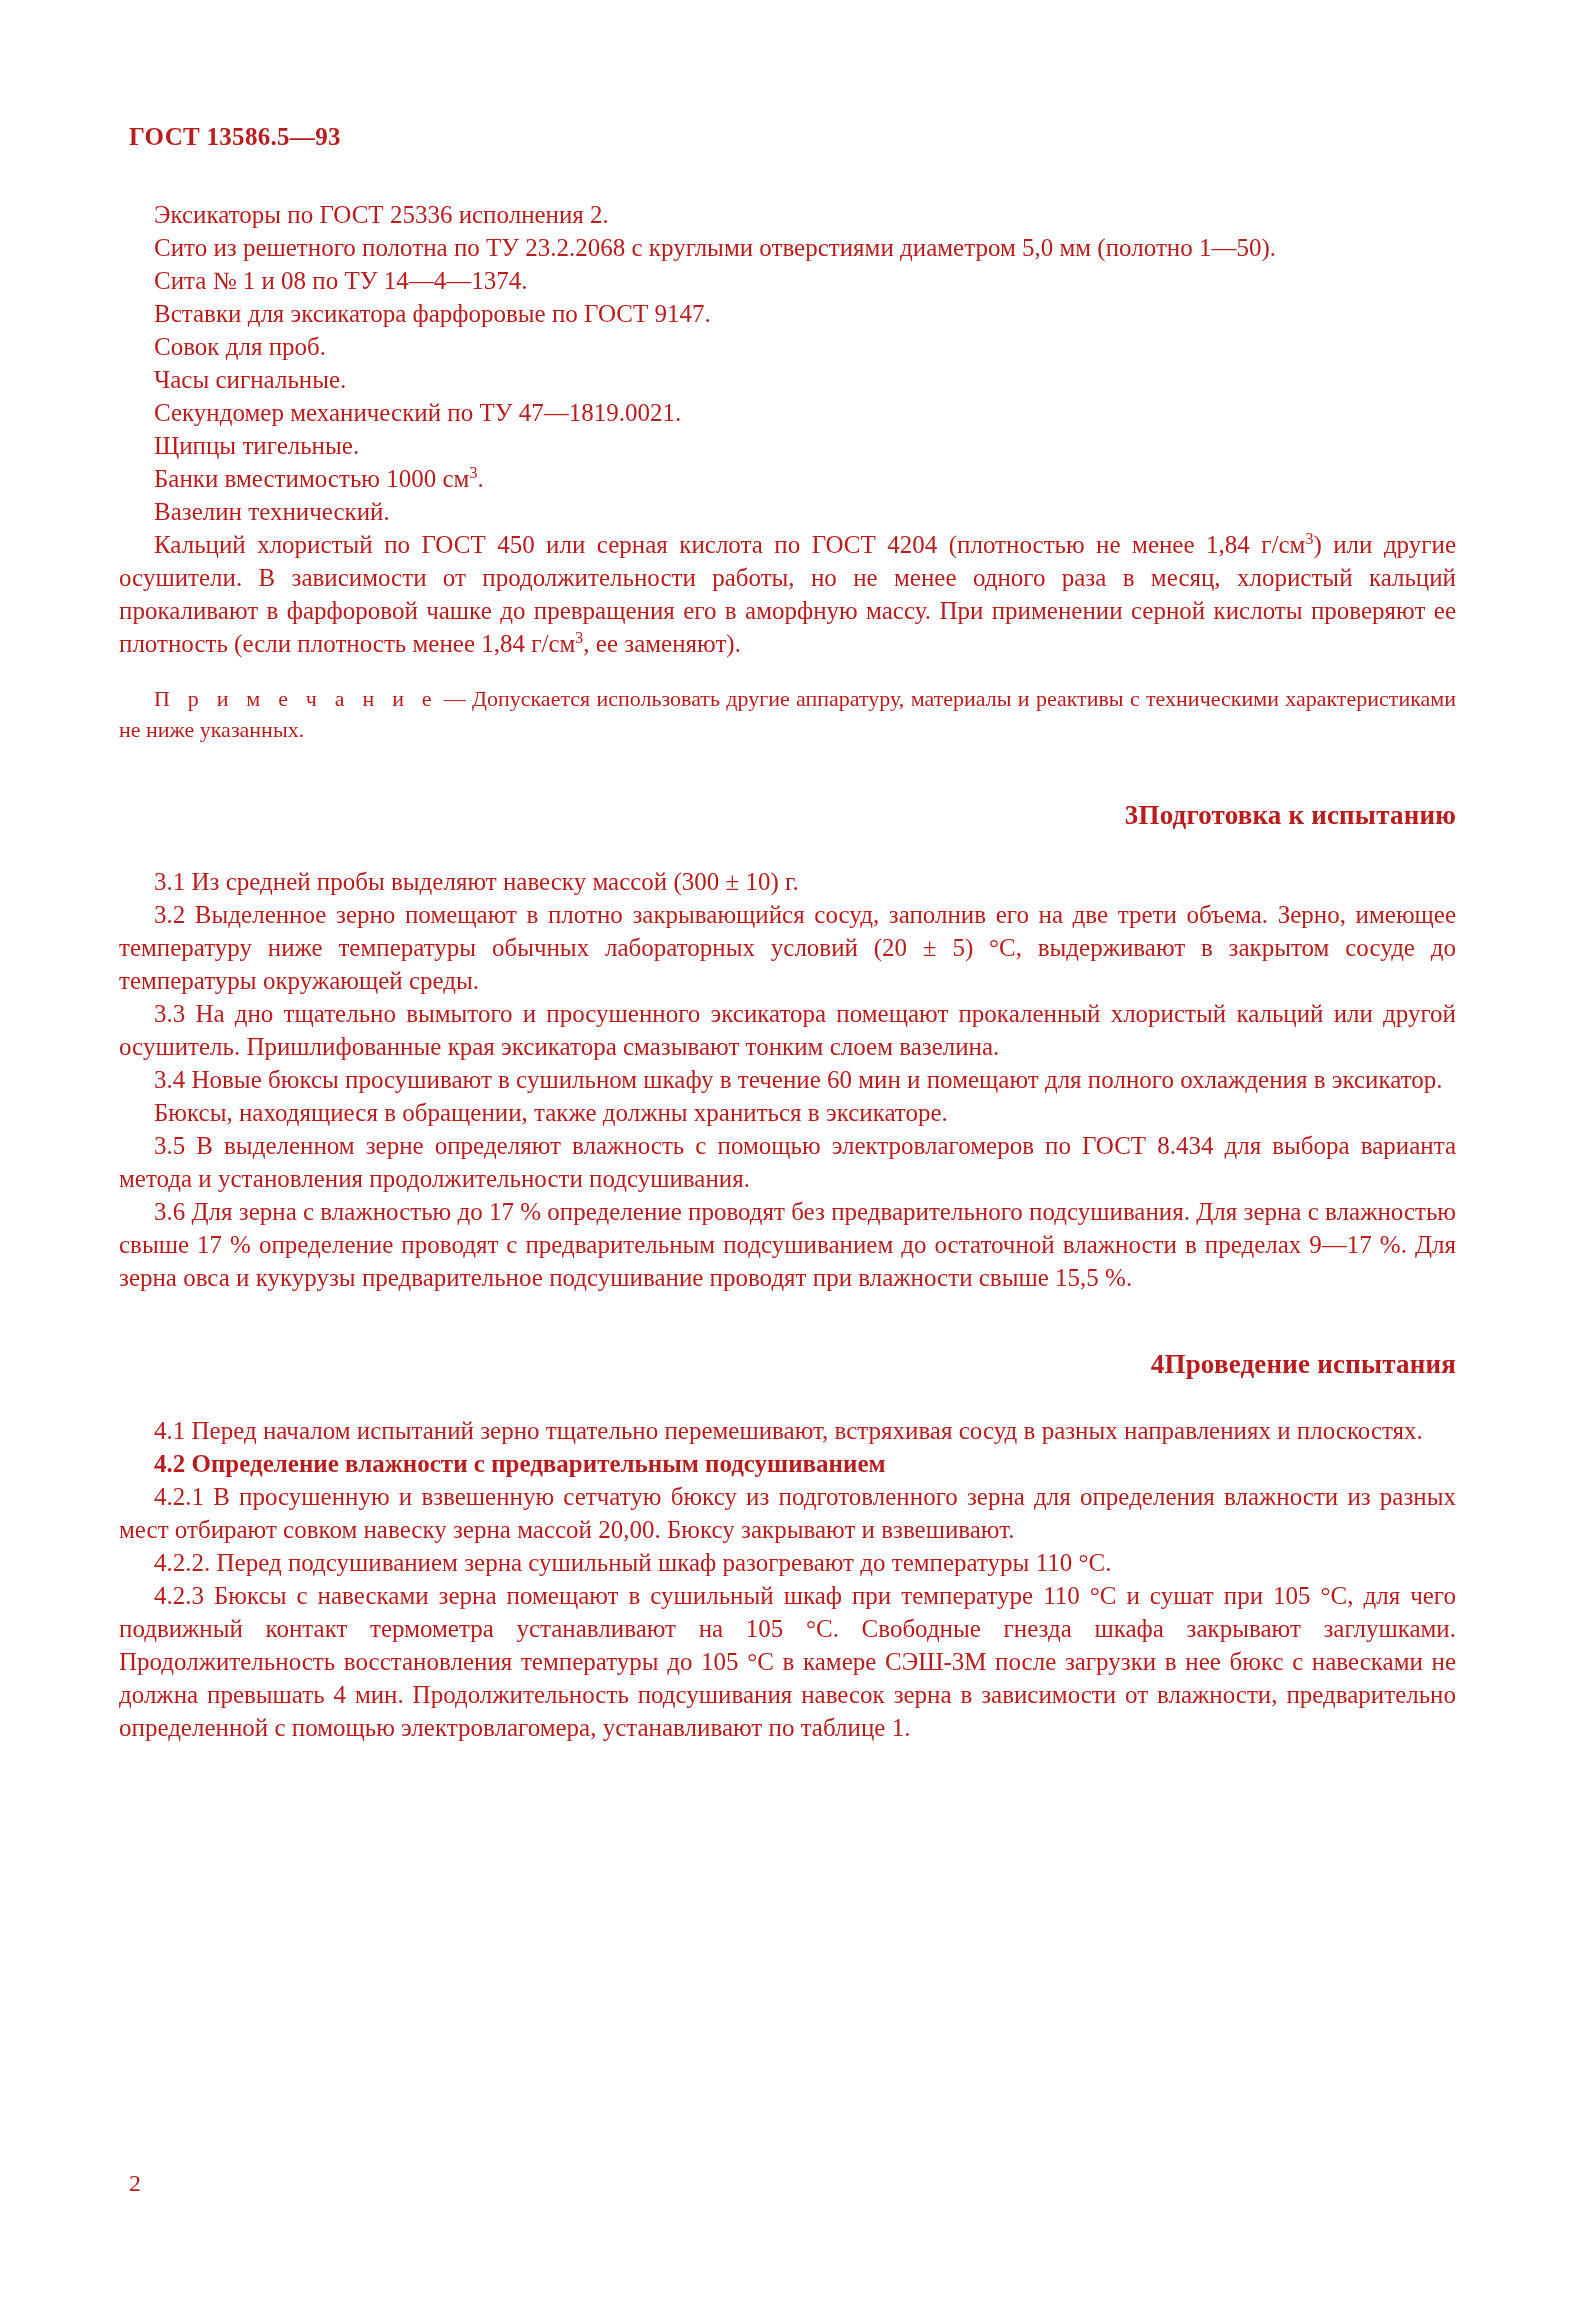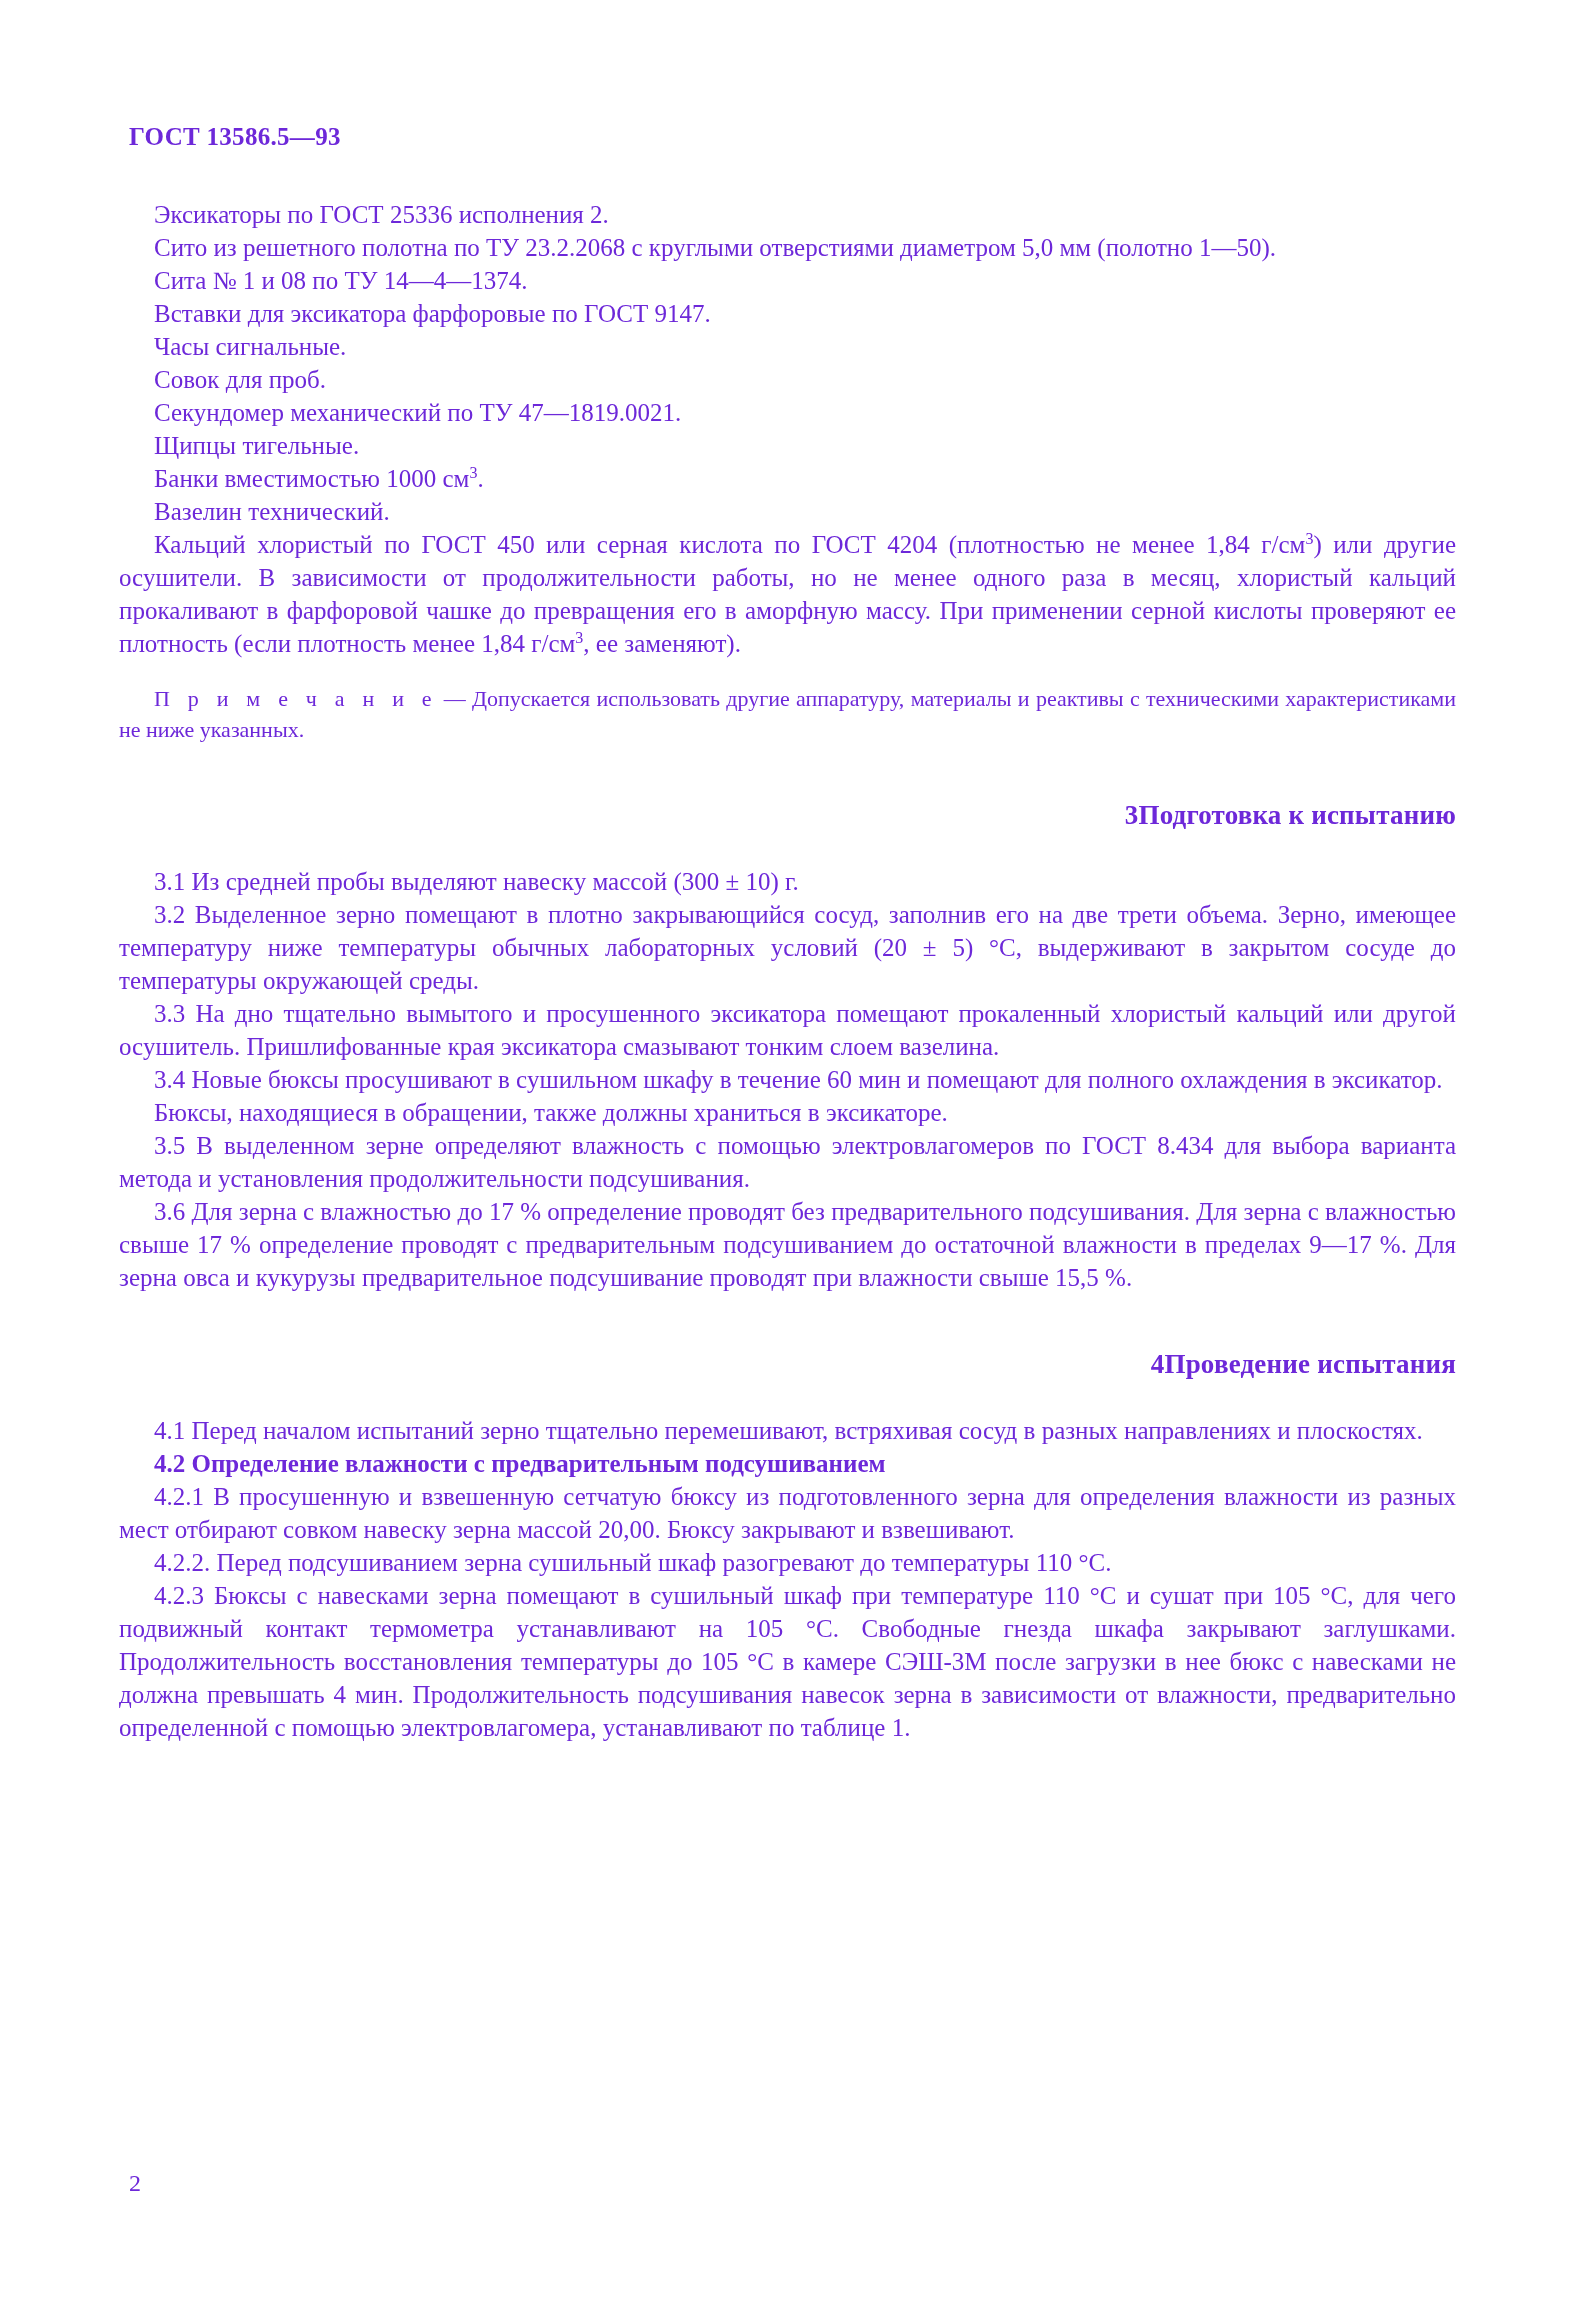--- a/index.html
+++ b/index.html
@@ -9,21 +9,21 @@
     background: #ffffff;
   }
   .page {
     position: relative;
     width: 1590px;
     height: 2307px;
     margin: 0 auto;
     background: #ffffff;
     box-sizing: border-box;
     font-family: "Liberation Serif", "DejaVu Serif", serif;
-    color: #6d28d9;
+    color: #b91c1c;
     overflow: hidden;
   }
 
   
   .running-head {
     position: absolute;
     left: 129px;
     top: 123px;
     font-size: 25px;
     font-weight: bold;
@@ -111,22 +111,22 @@
 <div class="page">
 
   <div class="running-head">ГОСТ 13586.5—93</div>
 
   <div class="content">
 
     <p class="item">Эксикаторы по ГОСТ 25336 исполнения 2.</p>
     <p class="item-wrap">Сито из решетного полотна по ТУ 23.2.2068 с круглыми отверстиями диаметром 5,0 мм (полотно 1—50).</p>
     <p class="item">Сита № 1 и 08 по ТУ 14—4—1374.</p>
     <p class="item">Вставки для эксикатора фарфоровые по ГОСТ 9147.</p>
+    <p class="item">Совок для проб.</p>
     <p class="item">Часы сигнальные.</p>
-    <p class="item">Совок для проб.</p>
     <p class="item">Секундомер механический по ТУ 47—1819.0021.</p>
     <p class="item">Щипцы тигельные.</p>
 
     <p class="item"><span>Банки вместимостью 1000 см</span><sup>3</sup><span>.</span></p>
 
     <p class="item">Вазелин технический.</p>
 
     <p class="item-wrap"><span>Кальций хлористый по ГОСТ 450 или серная кислота по ГОСТ 4204 (плотностью не менее 1,84 г/см</span><sup>3</sup><span>) или другие осушители. В зависимости от продолжительности работы, но не менее одного раза в месяц, хлористый кальций прокаливают в фарфоровой чашке до превращения его в аморфную массу. При применении серной кислоты проверяют ее плотность (если плотность менее 1,84 г/см</span><sup>3</sup><span>, ее заменяют).</span></p>
 
     <div class="gap-md"></div>

